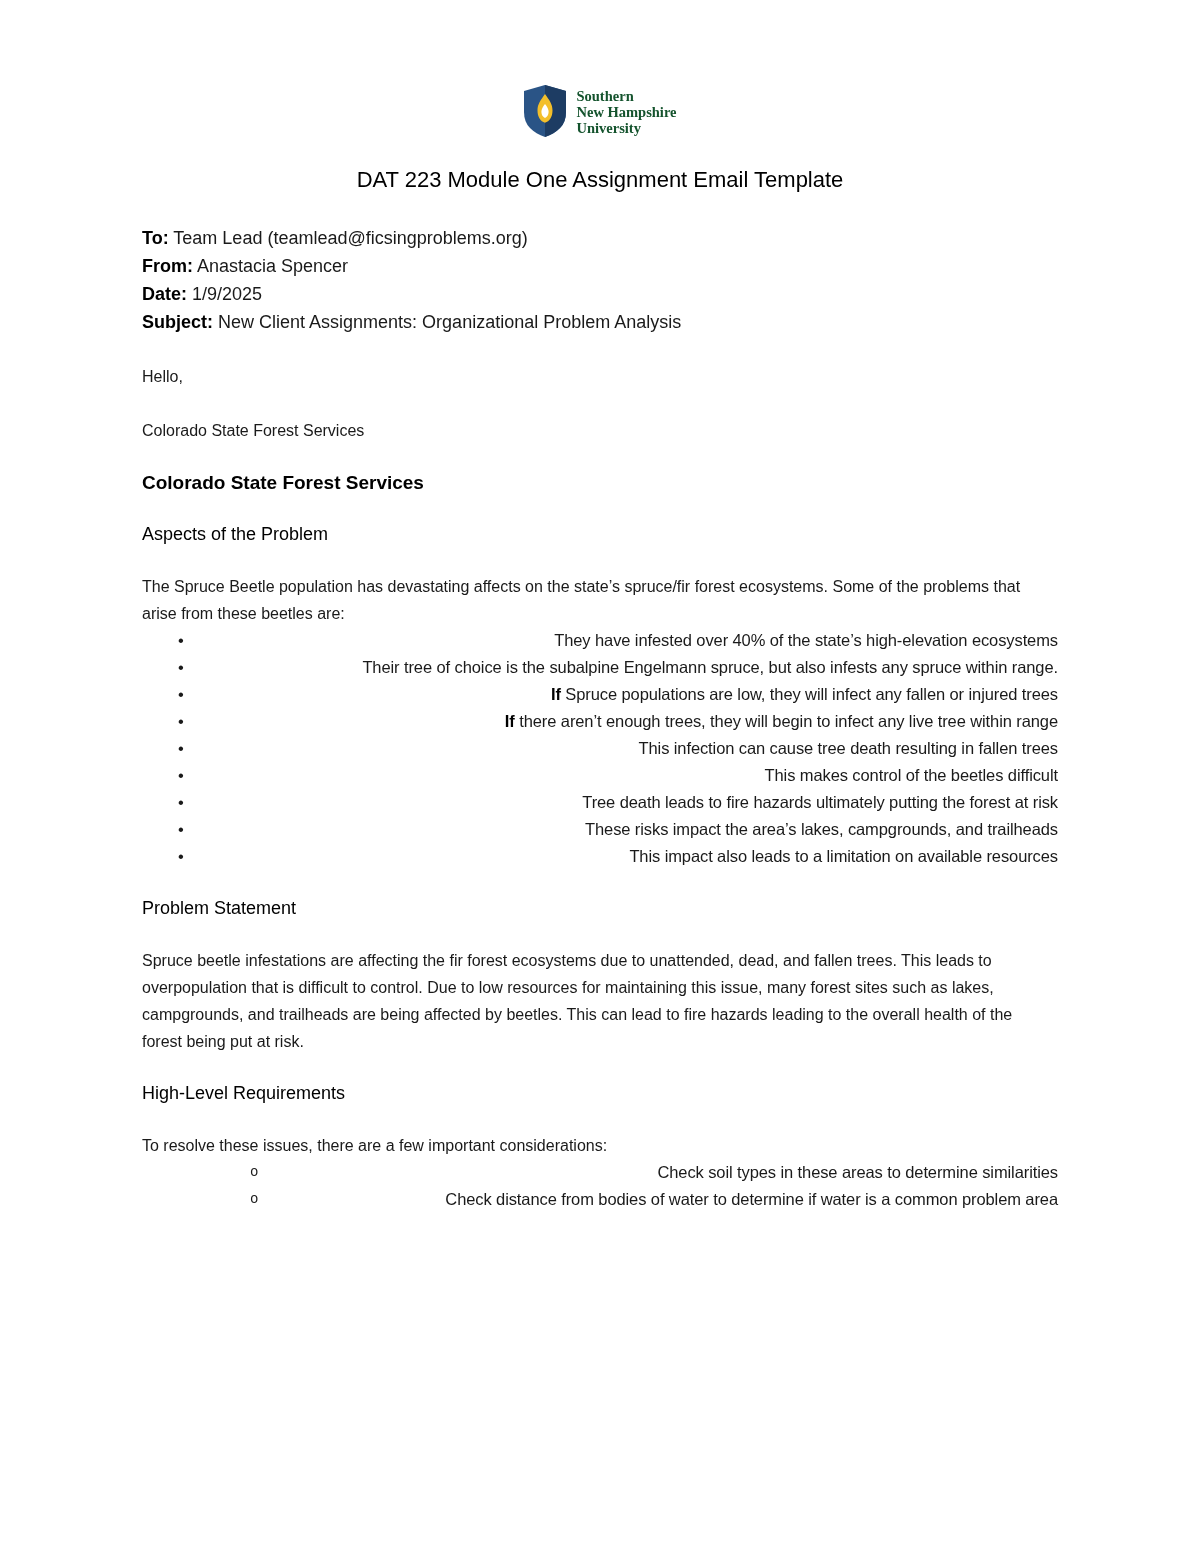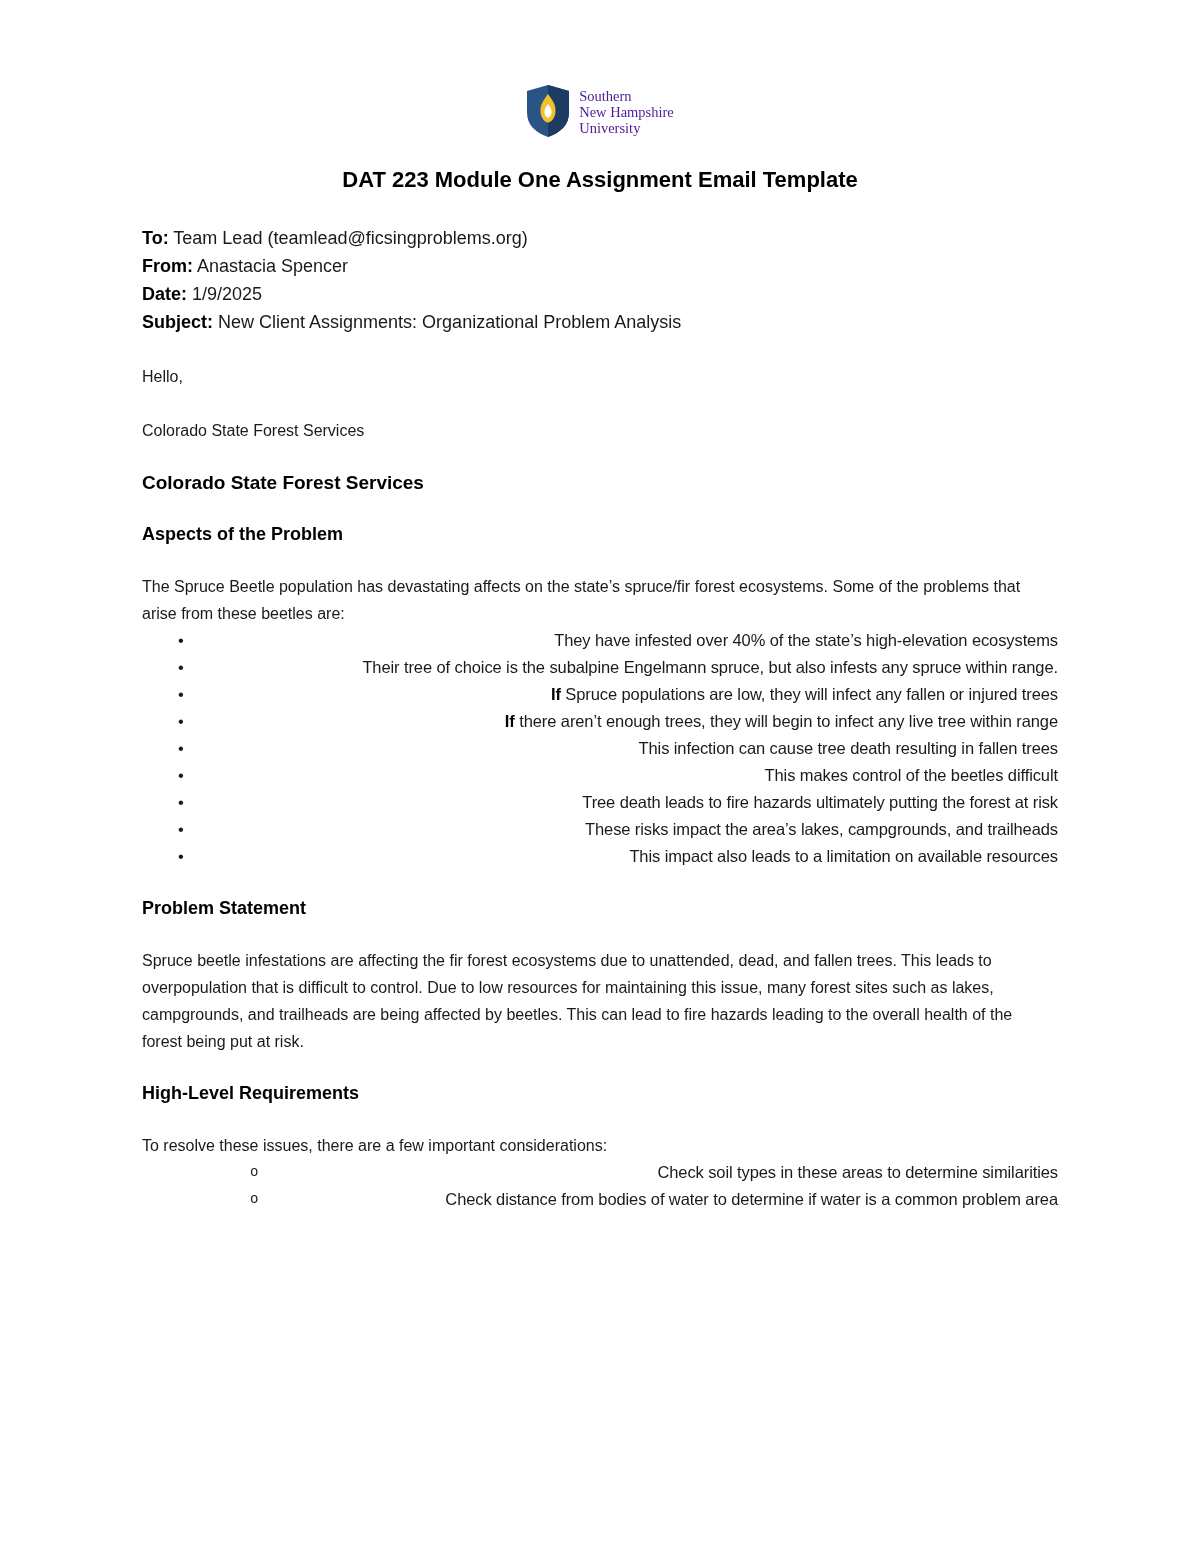--- a/index.html
+++ b/index.html
@@ -16,29 +16,29 @@
   }
   .logo {
     display: flex;
     justify-content: center;
     align-items: flex-start;
     gap: 9px;
     margin-bottom: 28px;
   }
   .logo-text {
     font-family: "Liberation Serif", serif;
-    font-weight: normal;
-    color: #4c1d95;
+    font-weight: bold;
+    color: #14532d;
     font-size: 14.5px;
     line-height: 16px;
     padding-top: 4px;
   }
   h1.title {
     font-size: 22px;
-    font-weight: bold;
+    font-weight: normal;
     color: #000000;
     text-align: center;
     margin: 0 0 30px 0;
     line-height: 28px;
   }
   .hdr-block { margin: 0 0 27px 0; }
   .hdr-line { font-size: 18px; line-height: 28px; }
   .b { font-weight: bold; color: #000000; }
   p.para {
     font-size: 16px;
@@ -48,21 +48,21 @@
   p.tight { margin-bottom: 0; }
   h2.sec {
     font-size: 19px;
     font-weight: bold;
     color: #000000;
     margin: 0 0 28px 0;
     line-height: 24px;
   }
   h3.sub {
     font-size: 18px;
-    font-weight: bold;
+    font-weight: normal;
     color: #000000;
     margin: 0 0 27px 0;
     line-height: 23px;
   }
   ul.blist {
     list-style: none;
     margin: 0 0 27px 0;
     padding: 0;
   }
   ul.blist li {

